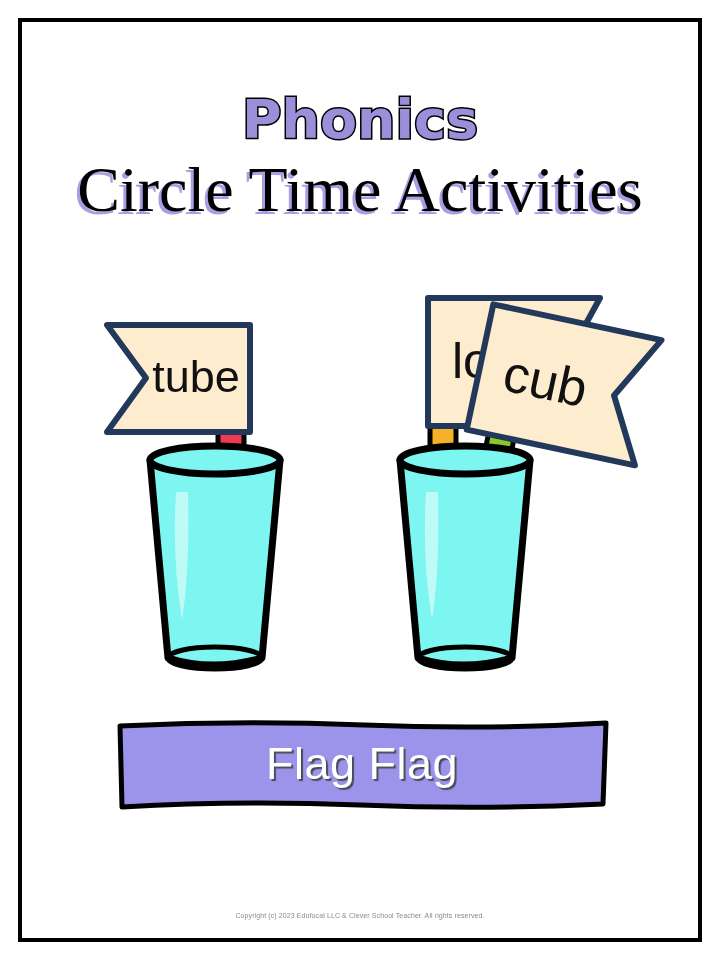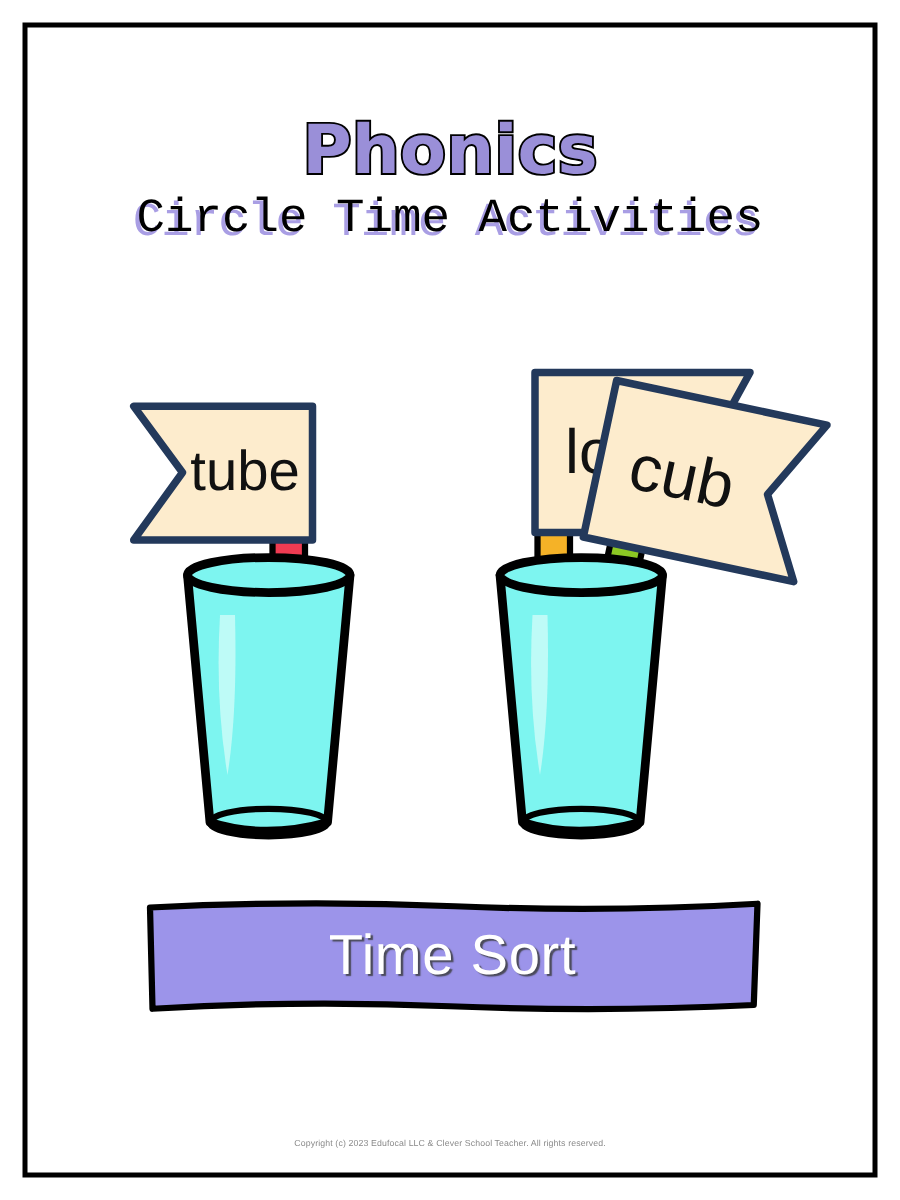--- a/index.html
+++ b/index.html
@@ -46,22 +46,22 @@
     font-weight: bold;
     line-height: 1.05;
     color: #9a8fd8;
     letter-spacing: 0px;
     -webkit-text-stroke: 3px #000000;
     paint-order: stroke fill;
     text-stroke: 3px #000000;
     margin: 0;
   }
   .title-sub {
-    font-family: Liberation Mono, monospace;
-    font-size: 38px;
+    font-family: Liberation Serif, serif;
+    font-size: 64px;
     font-weight: normal;
     line-height: 1.1;
     color: #000000;
     margin: 6px 0 6px 0;
     text-shadow: -3px 3px 0 #a99ee4;
     white-space: nowrap;
   }
 
   
   .art {
@@ -170,18 +170,18 @@
         </g>
       </g>
 
     </svg>
   </div>
 
   <div class="banner-wrap">
     <svg width="500" height="100" viewBox="0 0 500 100" xmlns="http://www.w3.org/2000/svg">
       <path d="M 8 12 Q 130 6 252 11 Q 376 16 494 9 L 491 90 Q 370 96 248 91 Q 126 86 10 93 Z" fill="#9c94ea" stroke="#000000" stroke-width="5" stroke-linejoin="round"></path>
     </svg>
-    <div class="banner-label">Time Sort</div>
+    <div class="banner-label">Flag Flag</div>
   </div>
 
   <div class="footer">Copyright (c) 2023 Edufocal LLC &amp; Clever School Teacher. All rights reserved.</div>
 
 </div>
 
 </body></html>

